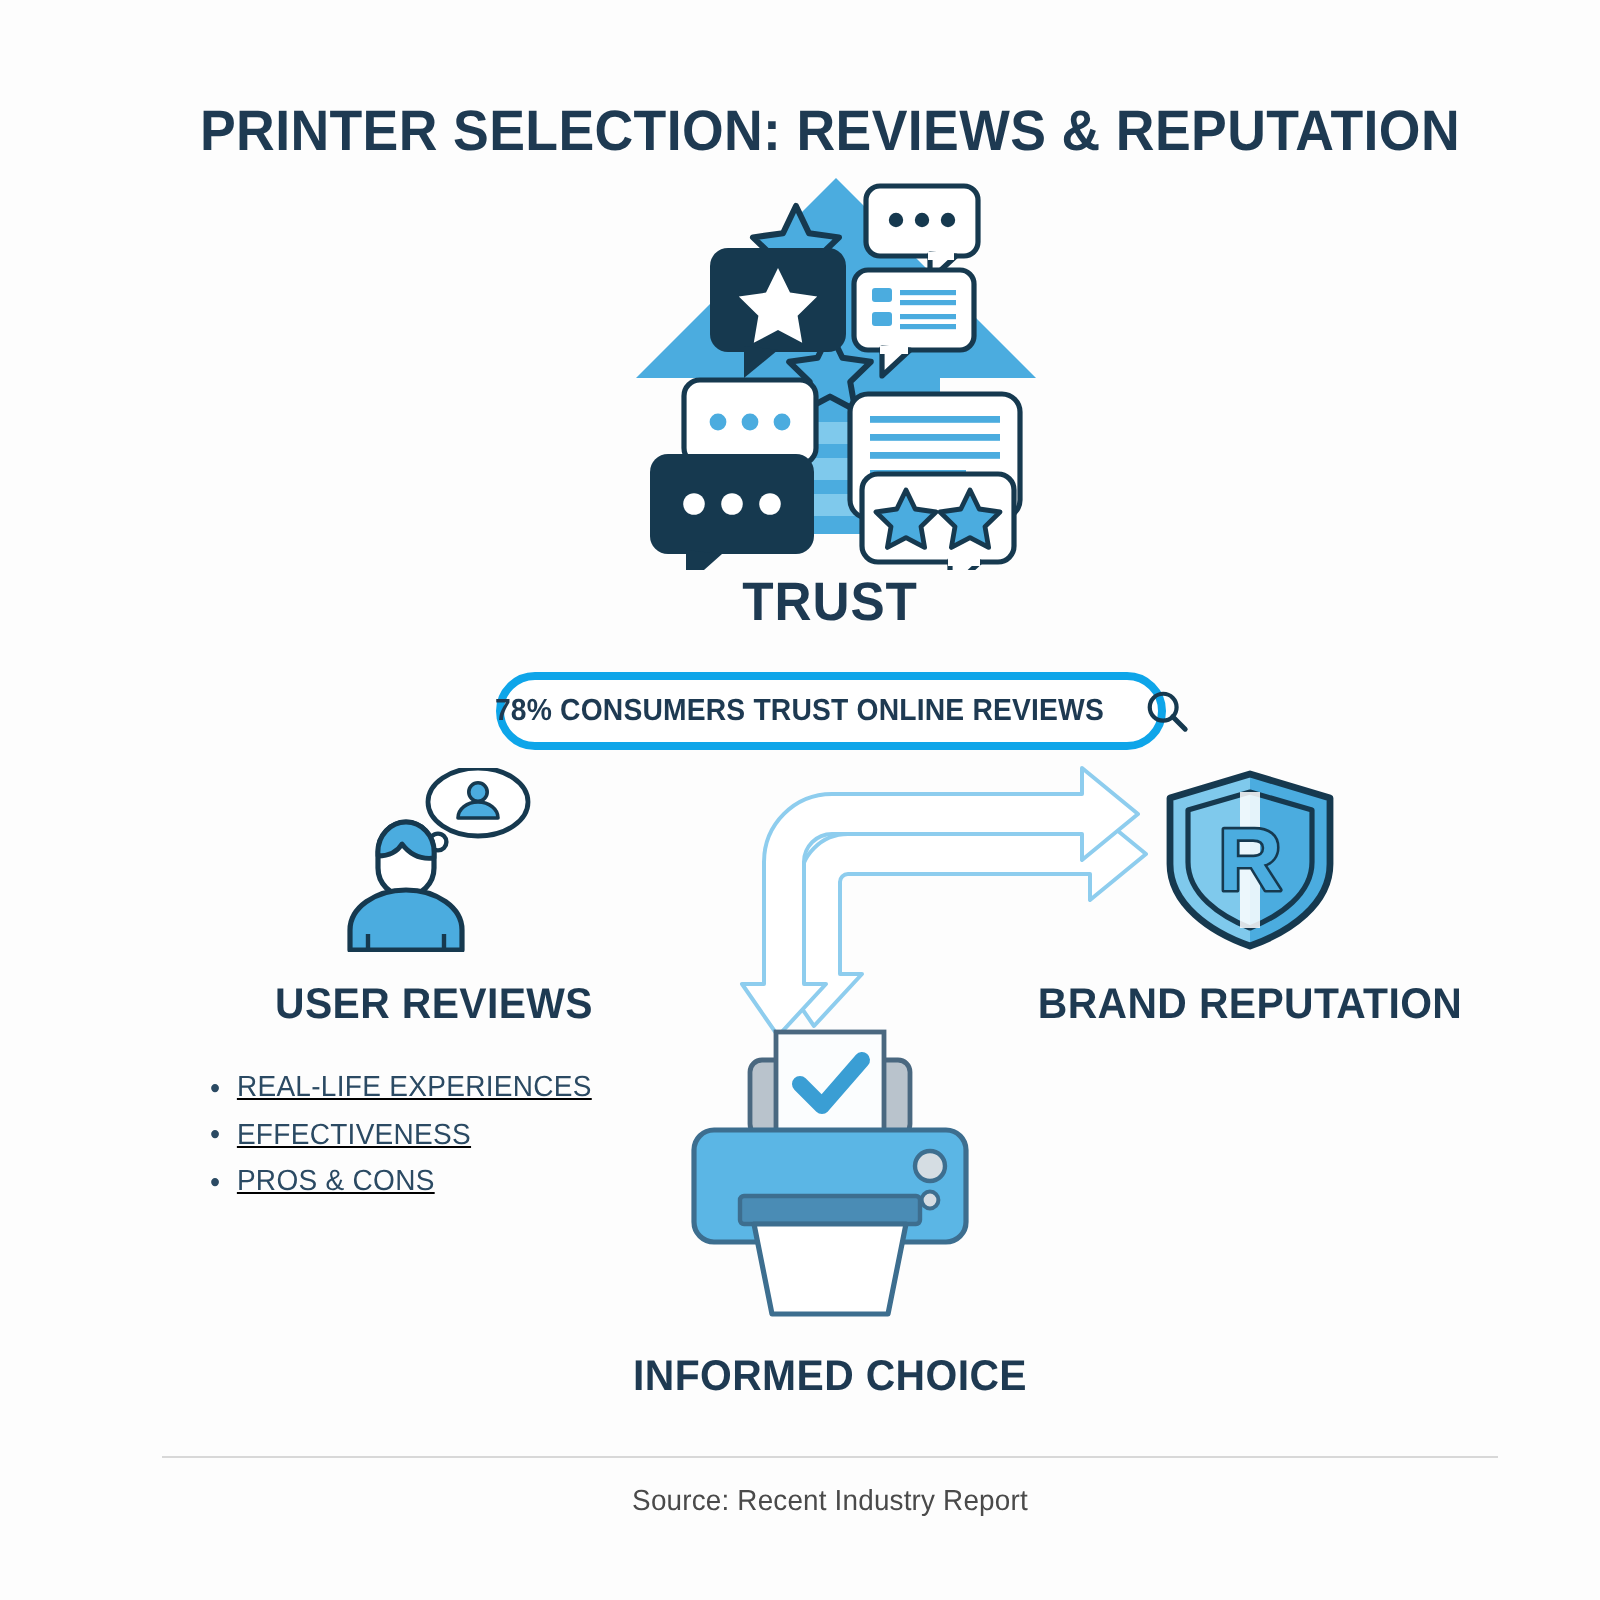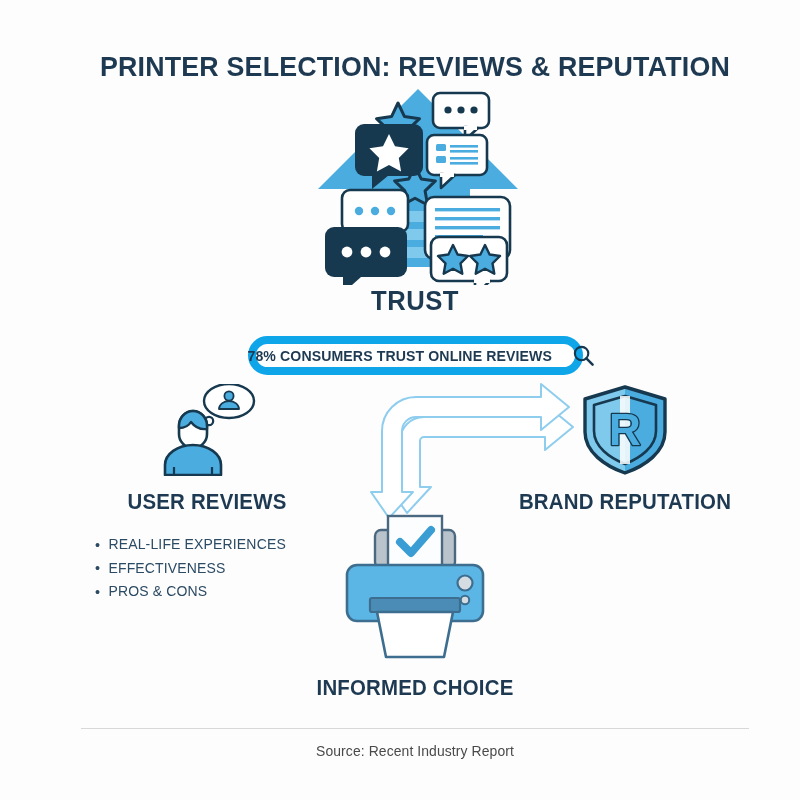--- a/index.html
+++ b/index.html
@@ -58,21 +58,21 @@
   }
 
   
   .stat-pill {
     position: absolute;
     top: 336px;
     left: 233px;
     width: 335px;
     height: 39px;
     box-sizing: border-box;
-    border: 8px solid #0ea5e9;
+    border: 4px solid #0ea5e9;
     border-radius: 24px;
     background: #ffffff;
     display: flex;
     align-items: center;
     justify-content: center;
     gap: 9px;
   }
   .stat-text {
     font-size: 15.2px;
     font-weight: bold;
@@ -89,21 +89,21 @@
     left: 350px;
     width: 240px;
     height: 135px;
   }
 
   
   .col {
     position: absolute;
     width: 280px;
   }
-  .col-left  { left: 52px;  top: 384px; }
+  .col-left  { left: 62px;  top: 384px; }
   .col-right { left: 470px; top: 384px; }
 
   .col-icon {
     height: 92px;
     display: flex;
     align-items: center;
     justify-content: center;
   }
   .col-heading {
     text-align: center;
@@ -111,20 +111,21 @@
     font-weight: bold;
     color: #1e3a52;
     letter-spacing: 0.2px;
     margin-top: 14px;
     transform: scaleX(0.95);
   }
   .bullets {
     list-style: none;
     margin: 18px 0 0 0;
     padding: 0;
+    text-decoration: underline;
   }
   .bullets li {
     font-size: 14.6px;
     color: #2b4a63;
     letter-spacing: 0.15px;
     line-height: 23.5px;
     position: relative;
     padding-left: 14px;
     transform: scaleX(0.96);
     transform-origin: left center;

